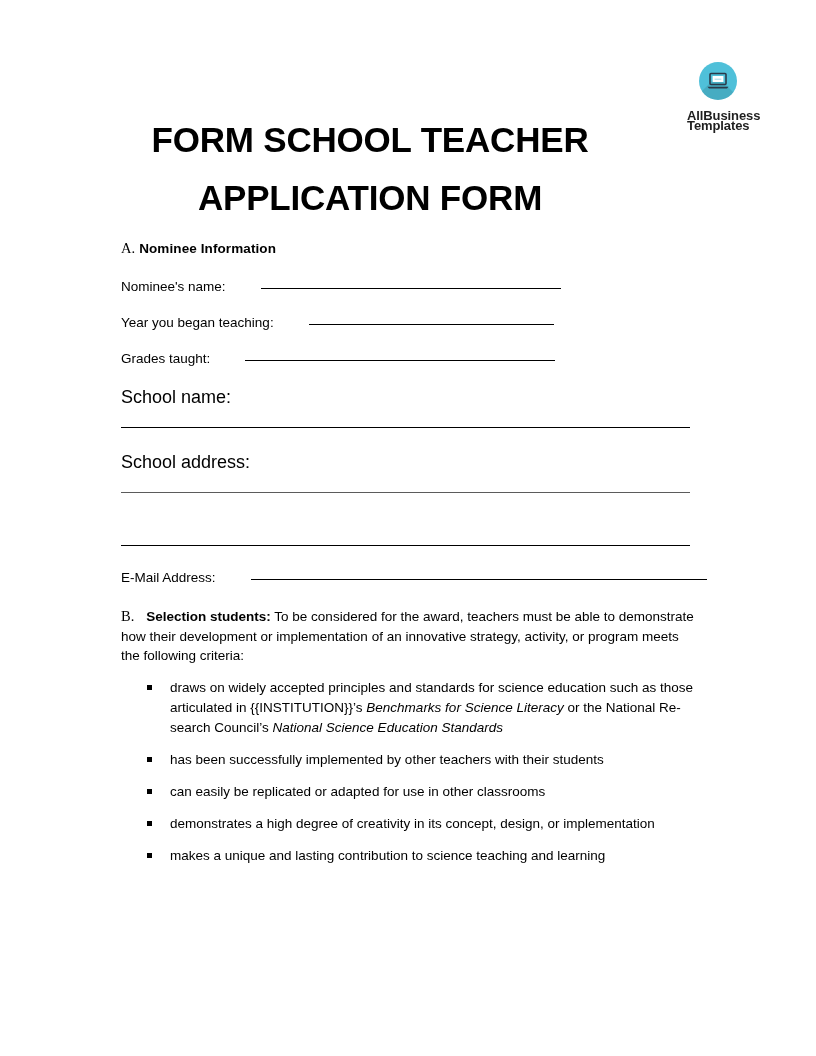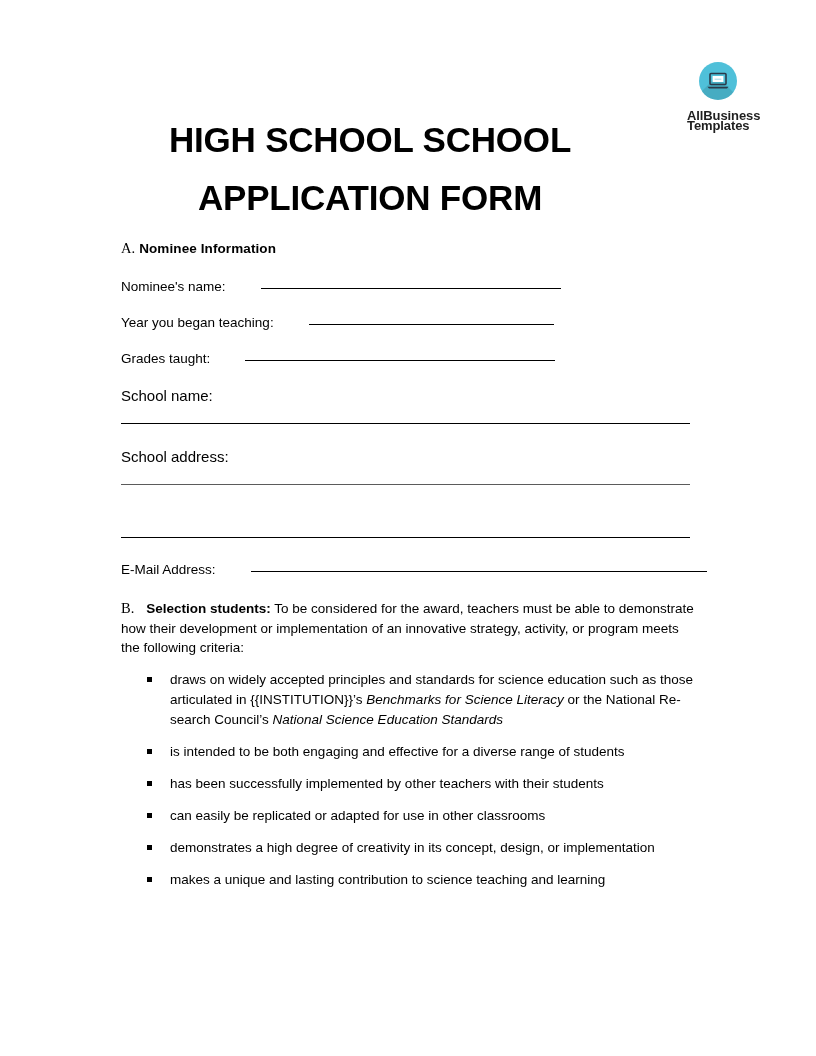--- a/index.html
+++ b/index.html
@@ -116,21 +116,21 @@
   }
   .rule-w300 { width: 300px; }
   .rule-w245 { width: 245px; }
   .rule-w310 { width: 310px; }
   .rule-w264 { width: 264px; }
   .rule-w456 { width: 456px; }
 
   
   .block-field { margin-bottom: 0; }
   .block-label {
-    font-size: 15px;
+    font-size: 18px;
     margin-bottom: 19px;
   }
   .block-rule {
     width: 569px;
     height: 0;
     border-bottom: 1.3px solid #000;
     margin-bottom: 24px;
   }
   .block-rule.gray { border-bottom: 1.3px solid #5b5b5b; }
 
@@ -184,21 +184,21 @@
       <path d="M1.5 14.8 H22.5 L21 16.6 H3 Z" fill="#2b3a4a"></path>
     </svg>
   </div>
   <div class="logo-text">
     <span>AllBusiness</span><br>
     <span>Templates</span>
   </div>
 </div>
 
 <h1 class="doc-title">
-  <span class="line">HIGH SCHOOL SCHOOL</span>
+  <span class="line">FORM SCHOOL TEACHER</span>
   <span class="line">APPLICATION FORM</span>
 </h1>
 
 <div class="page-body">
 
   <div class="section-heading">
     <span class="letter">A.</span>
     <span>Nominee Information</span>
   </div>
 
@@ -240,21 +240,20 @@
       <span class="letter">B.</span><span class="tab"></span><span class="bold">Selection students:</span><span> To be considered for the award, teachers must be able to demonstrate how their development or implementation of an innovative strategy, activity, or program meets the following criteria:</span>
     </p>
 
     <ul class="criteria-list">
       <li class="criteria-item">
         <span class="bullet"></span>
         <span><span>draws on widely accepted principles and standards for science education such as those articulated in {{INSTITUTION}}’s </span><i>Benchmarks for Science Literacy</i><span> or the National Re-  search Council’s </span><i>National Science Education Standards</i></span>
       </li>
       <li class="criteria-item">
         <span class="bullet"></span>
-        <span><span>is intended to be both engaging and effective for a diverse range of students</span></span>
       </li>
       <li class="criteria-item">
         <span class="bullet"></span>
         <span><span>has been successfully implemented by other teachers with their students</span></span>
       </li>
       <li class="criteria-item">
         <span class="bullet"></span>
         <span><span>can easily be replicated or adapted for use in other classrooms</span></span>
       </li>
       <li class="criteria-item">

